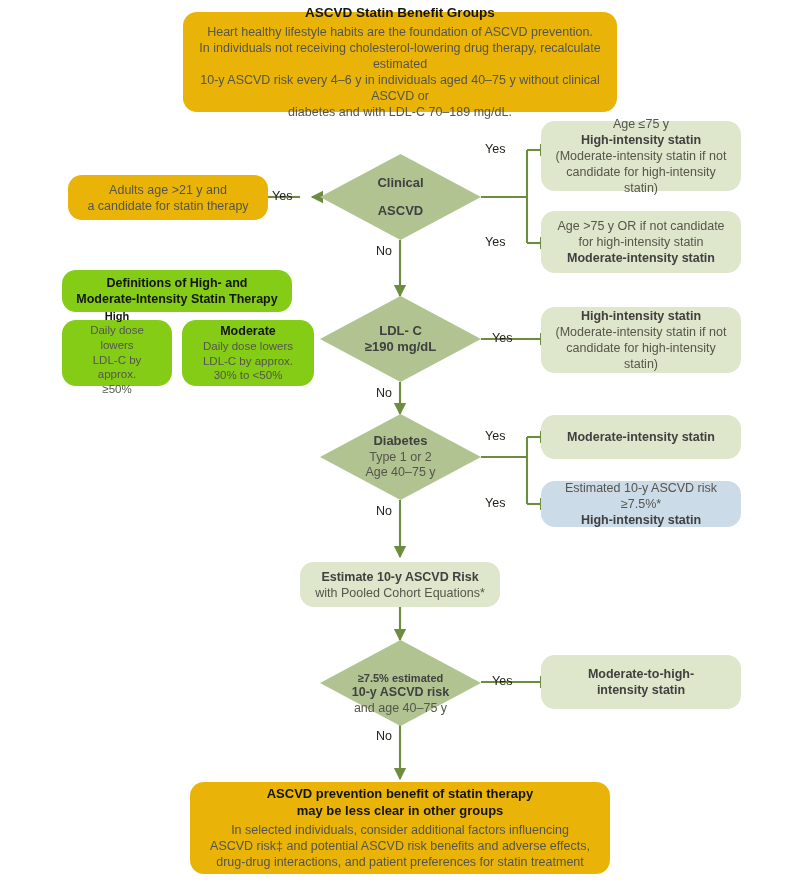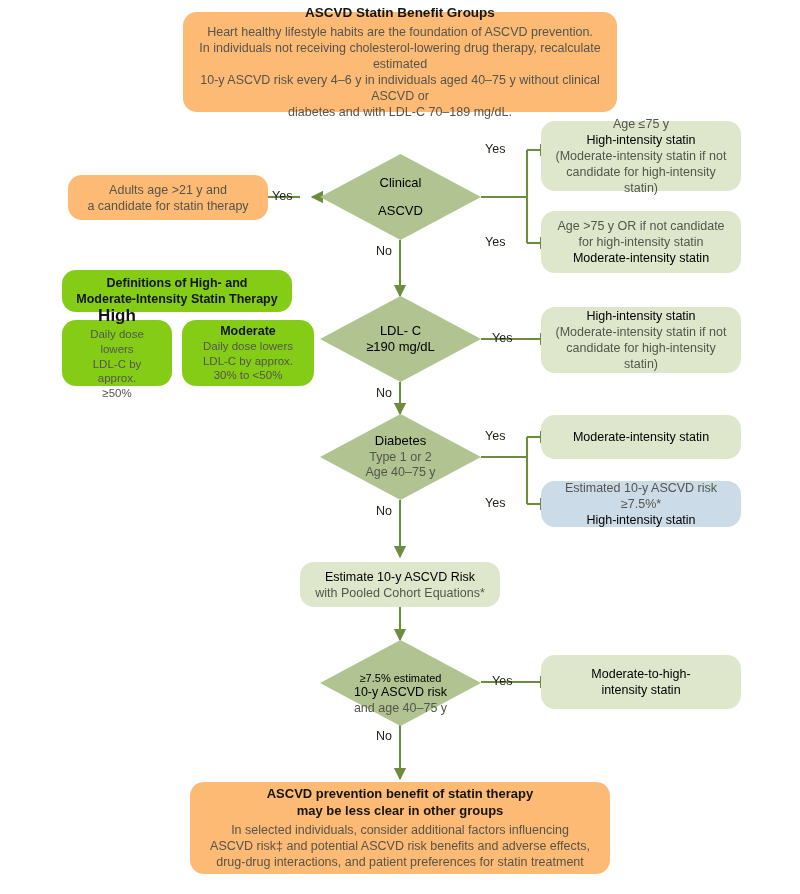--- a/index.html
+++ b/index.html
@@ -33,28 +33,28 @@
     flex-direction: column;
     align-items: center;
     justify-content: center;
     text-align: center;
     line-height: 1.28;
   }
   .rbox {
     border-radius: 14px;
     padding: 7px 12px;
   }
-  .tan      { background: #fdba74; }
+  .tan      { background: #eab308; }
   .lgreen   { background: #dee6cb; }
   .mgreen   { background: #84cc16; }
   .blue     { background: #ccdbe8; }
 
   .bold {
-    font-weight: normal;
-    color: #000000;
+    font-weight: bold;
+    color: #404040;
   }
   .reg {
     color: #55554c;
   }
   .ttl {
     font-weight: bold;
     color: #15150f;
   }
 
   
@@ -144,21 +144,21 @@
     <div class="reg sub">a candidate for statin therapy</div>
   </div>
   <div class="edgelabel" style="left:272px; top:189px;">Yes</div>
 
   <div class="node rbox mgreen" style="left:62px; top:270px; width:230px; height:42px;">
     <div class="ttl" style="font-size:12.5px;">Definitions of High- and</div>
     <div class="ttl" style="font-size:12.5px;">Moderate-Intensity Statin Therapy</div>
   </div>
 
   <div class="node rbox mgreen" style="left:62px; top:320px; width:110px; height:66px;">
-    <div class="ttl" style="font-size:17px;">High</div>
+    <div class="ttl" style="font-size:11px;">High</div>
     <div class="reg" style="font-size:11.5px;">Daily dose lowers</div>
     <div class="reg" style="font-size:11.5px;">LDL-C by approx.</div>
     <div class="reg" style="font-size:11.5px;">≥50%</div>
   </div>
 
   <div class="node rbox mgreen" style="left:182px; top:320px; width:132px; height:66px;">
     <div class="ttl" style="font-size:12.5px;">Moderate</div>
     <div class="reg" style="font-size:11.5px;">Daily dose lowers</div>
     <div class="reg" style="font-size:11.5px;">LDL-C by approx.</div>
     <div class="reg" style="font-size:11.5px;">30% to &lt;50%</div>

